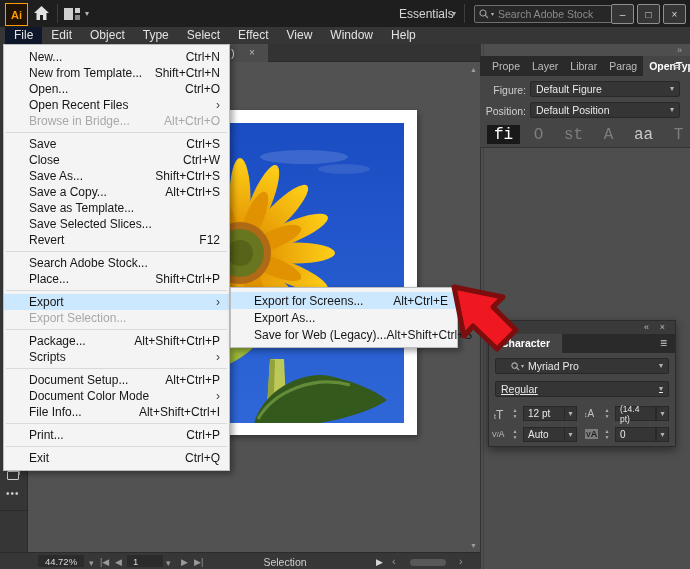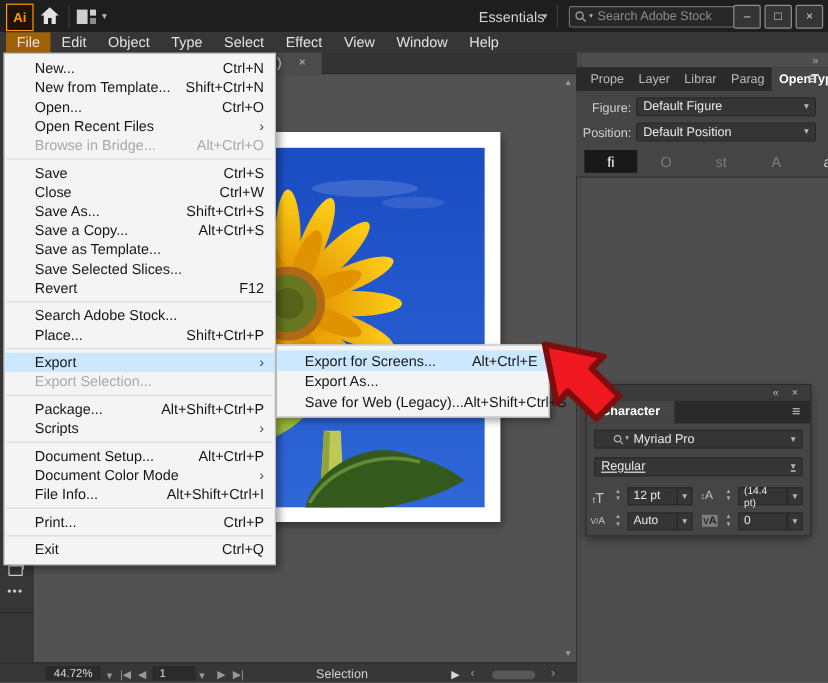--- a/index.html
+++ b/index.html
@@ -25,21 +25,21 @@
   #search-box input{flex:1;background:transparent;border:none;outline:none;
     color:#9a9a9a;font-size:10.5px;font-family:"Liberation Sans",sans-serif;min-width:0;}
   #search-box input::placeholder{color:#8b8b8b;}
   .winbtns{right:4px;top:4px;display:flex;gap:3px;}
   .winbtn{width:21px;height:18px;border:1px solid #8f8f8f;background:#353535;border-radius:2px;
     color:#d8d8d8;font-size:10px;display:flex;align-items:center;justify-content:center;}
   
   #menubar{left:0;top:27px;width:690px;height:17px;background:#363636;display:flex;
     padding-left:5px;box-sizing:border-box;}
   .mb-item{color:#e2e2e2;font-size:12px;line-height:17px;padding:0 9px;}
-  .mb-item.active{background:#a16207;}
+  .mb-item.active{background:#0f172a;}
   
   #toolbar{left:0;top:44px;width:28px;height:508px;background:#363636;border-right:1px solid #2b2b2b;box-sizing:border-box;}
   #screenmode-icon{left:7px;top:424px;width:14px;height:10px;}
   #screenmode-icon .b{position:absolute;left:3px;top:0;width:10px;height:7px;background:#b5b5b5;border-radius:1px;}
   #screenmode-icon .f{position:absolute;left:0;top:3px;width:10px;height:7px;background:#363636;border:1px solid #cfcfcf;border-radius:1px;}
   #toolbar-dots{left:6px;top:444px;color:#c9c9c9;font-size:10px;letter-spacing:1px;}
   #toolbar-sep{left:0;top:466px;width:28px;height:1px;background:#2a2a2a;}
   
   #tabbar{left:28px;top:44px;width:452px;height:18px;background:#333;border-bottom:1px solid #2a2a2a;box-sizing:border-box;}
   #doctab{position:absolute;left:0;top:0;width:240px;height:18px;background:#4c4c4c;}
@@ -75,22 +75,22 @@
   .hamb{color:#cfcfcf;font-size:13px;line-height:13px;}
   #ot-menu-icon{right:9px;top:59px;}
   #ot-body{left:480px;top:76px;width:210px;height:72px;background:#454545;border-bottom:1px solid #333;box-sizing:border-box;}
   .fld-label{color:#cfcfcf;font-size:10.5px;text-align:right;width:45px;}
   .drop{background:#353535;border:1px solid #282828;border-radius:2px;color:#e8e8e8;
     font-size:10.5px;display:flex;align-items:center;padding:0 5px;box-sizing:border-box;}
   .drop .chev{margin-left:auto;}
   #figure-label{left:481px;top:84px;}  #figure-drop{left:530px;top:81px;width:150px;height:16px;}
   #position-label{left:481px;top:105px;} #position-drop{left:530px;top:102px;width:150px;height:16px;}
   #ot-buttons{left:487px;top:125px;display:flex;gap:2px;}
-  .ot-btn{width:44px;height:19px;display:flex;align-items:center;justify-content:center;
-    font-family:Liberation Sans, sans-serif;font-size:12px;}
+  .ot-btn{width:33px;height:19px;display:flex;align-items:center;justify-content:center;
+    font-family:Liberation Mono, monospace;font-size:16px;}
   .ot-btn.active{background:#191919;color:#fff;}
   .ot-btn.on{color:#c9c9c9;}
   .ot-btn.off{color:#7d7d7d;}
   
   #char-panel{left:488px;top:320px;width:188px;height:127px;z-index:11;
     box-shadow:0 3px 9px rgba(0,0,0,.45);border:1px solid #2c2c2c;box-sizing:border-box;background:#444;}
   #char-head{position:absolute;left:0;top:0;width:100%;height:13px;background:#3a3a3a;}
   #char-head .ic{position:absolute;top:1px;color:#b8b8b8;font-size:9px;}
   #char-tabbar{position:absolute;left:0;top:13px;width:100%;height:19px;background:#2a2a2a;}
   #char-tab{position:absolute;left:0;top:0;height:19px;padding:0 12px;background:#454545;

